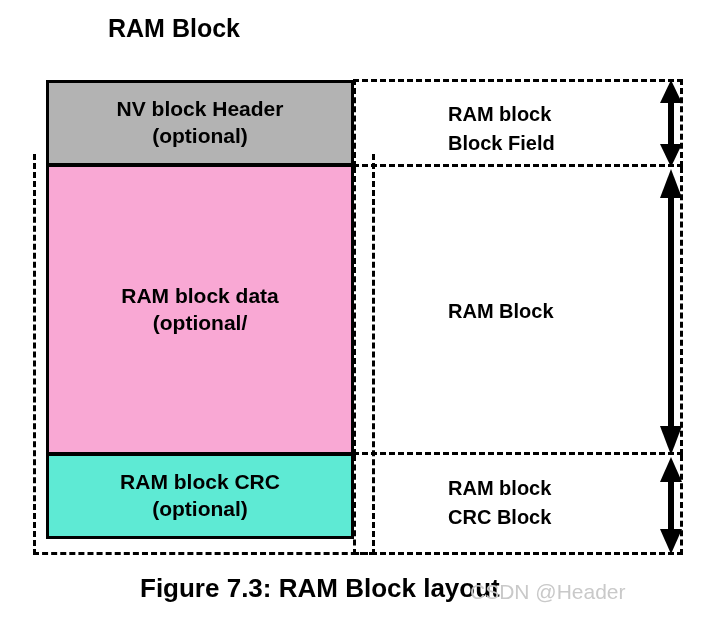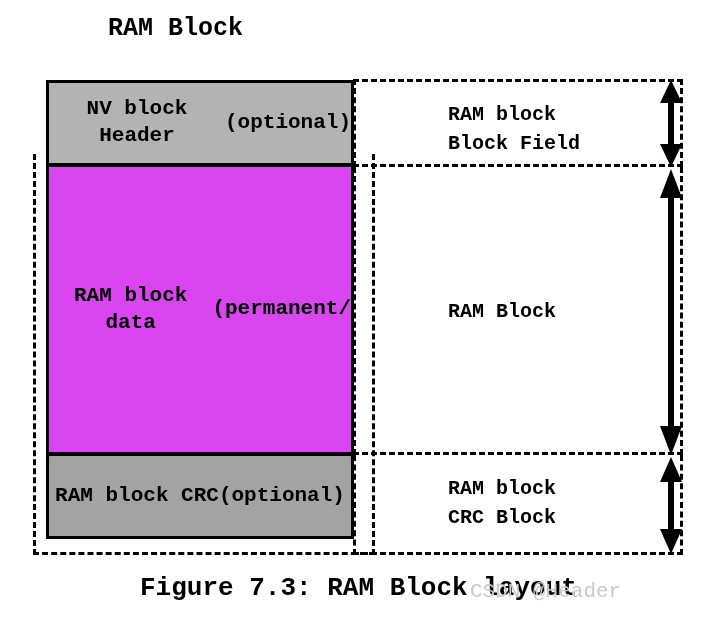--- a/index.html
+++ b/index.html
@@ -5,21 +5,21 @@
   html, body {
     margin: 0;
     padding: 0;
     background: #ffffff;
   }
   #canvas {
     position: relative;
     width: 710px;
     height: 629px;
     background: #ffffff;
-    font-family: Liberation Mono, monospace;
+    font-family: Liberation Sans, sans-serif;
     overflow: hidden;
   }
 
   
   .diagram-title {
     position: absolute;
     left: 108px;
     top: 14px;
     font-size: 25px;
     font-weight: bold;
@@ -40,44 +40,44 @@
     box-sizing: border-box;
   }
 
   
   .block {
     position: absolute;
     left: 46px;
     box-sizing: border-box;
     border: 3px solid #000000;
     display: flex;
-    flex-direction: row;
+    flex-direction: column;
     align-items: center;
     justify-content: center;
     text-align: center;
     font-size: 21px;
     font-weight: bold;
     color: #000000;
     line-height: 1.28;
     width: 308px;
   }
   .block-header {
     top: 80px;
     height: 86px;
     background: #b3b3b3;
   }
   .block-data {
     top: 164px;
     height: 291px;
-    background: #d946ef;
+    background: #f9a8d4;
   }
   .block-crc {
     top: 453px;
     height: 86px;
-    background: #a3a3a3;
+    background: #5eead4;
   }
   .block .line2 { display: block; }
 
   
   .field-dashed {
     position: absolute;
     left: 353px;
     box-sizing: border-box;
     border: 3px dashed #000000;
   }
@@ -160,21 +160,21 @@
   <div class="field-dashed field-data-box"></div>
   <div class="field-dashed field-crc-box"></div>
 
   <div class="block block-header">
     <span class="line1">NV block Header</span>
     <span class="line2">(optional)</span>
   </div>
 
   <div class="block block-data">
     <span class="line1">RAM block data</span>
-    <span class="line2">(permanent/</span>
+    <span class="line2">(optional/</span>
   </div>
 
   <div class="block block-crc">
     <span class="line1">RAM block CRC</span>
     <span class="line2">(optional)</span>
   </div>
 
   <div class="field-label label-header">
     <div>RAM block</div>
     <div>Block Field</div>

